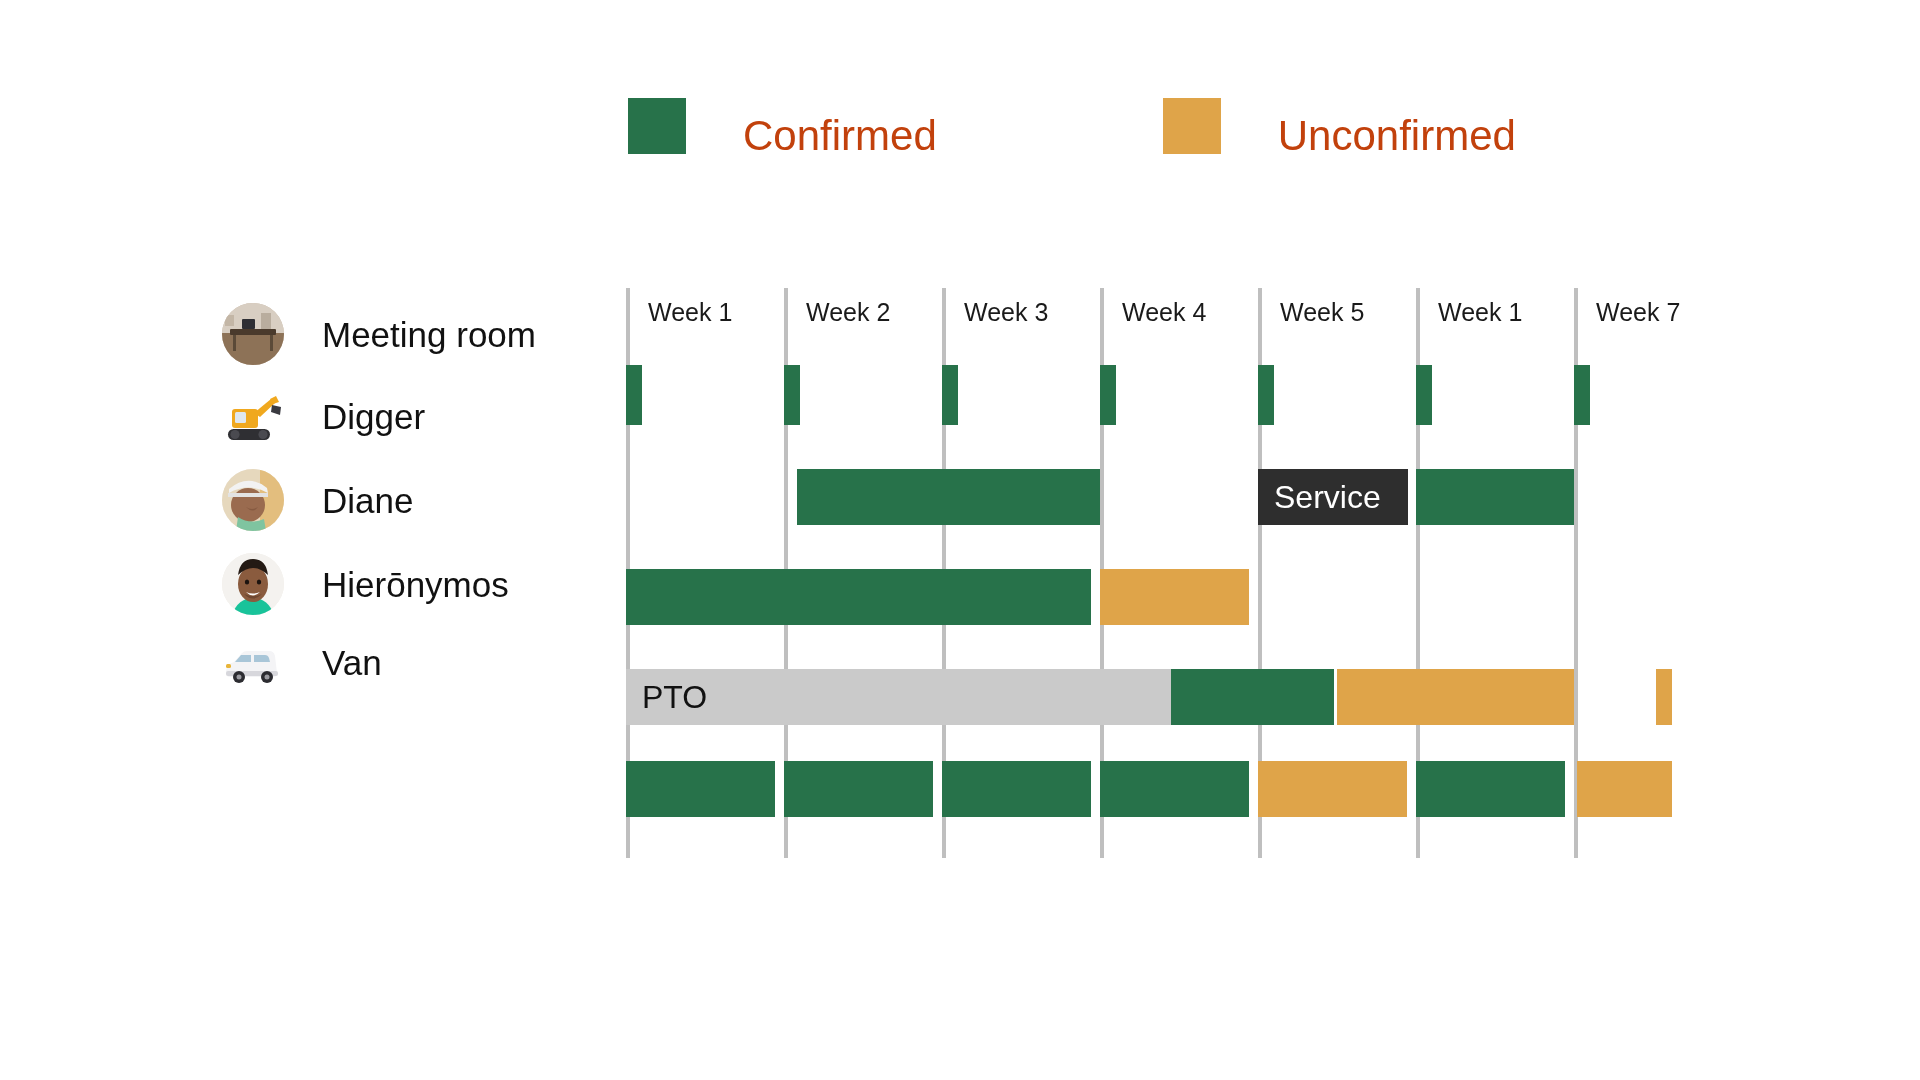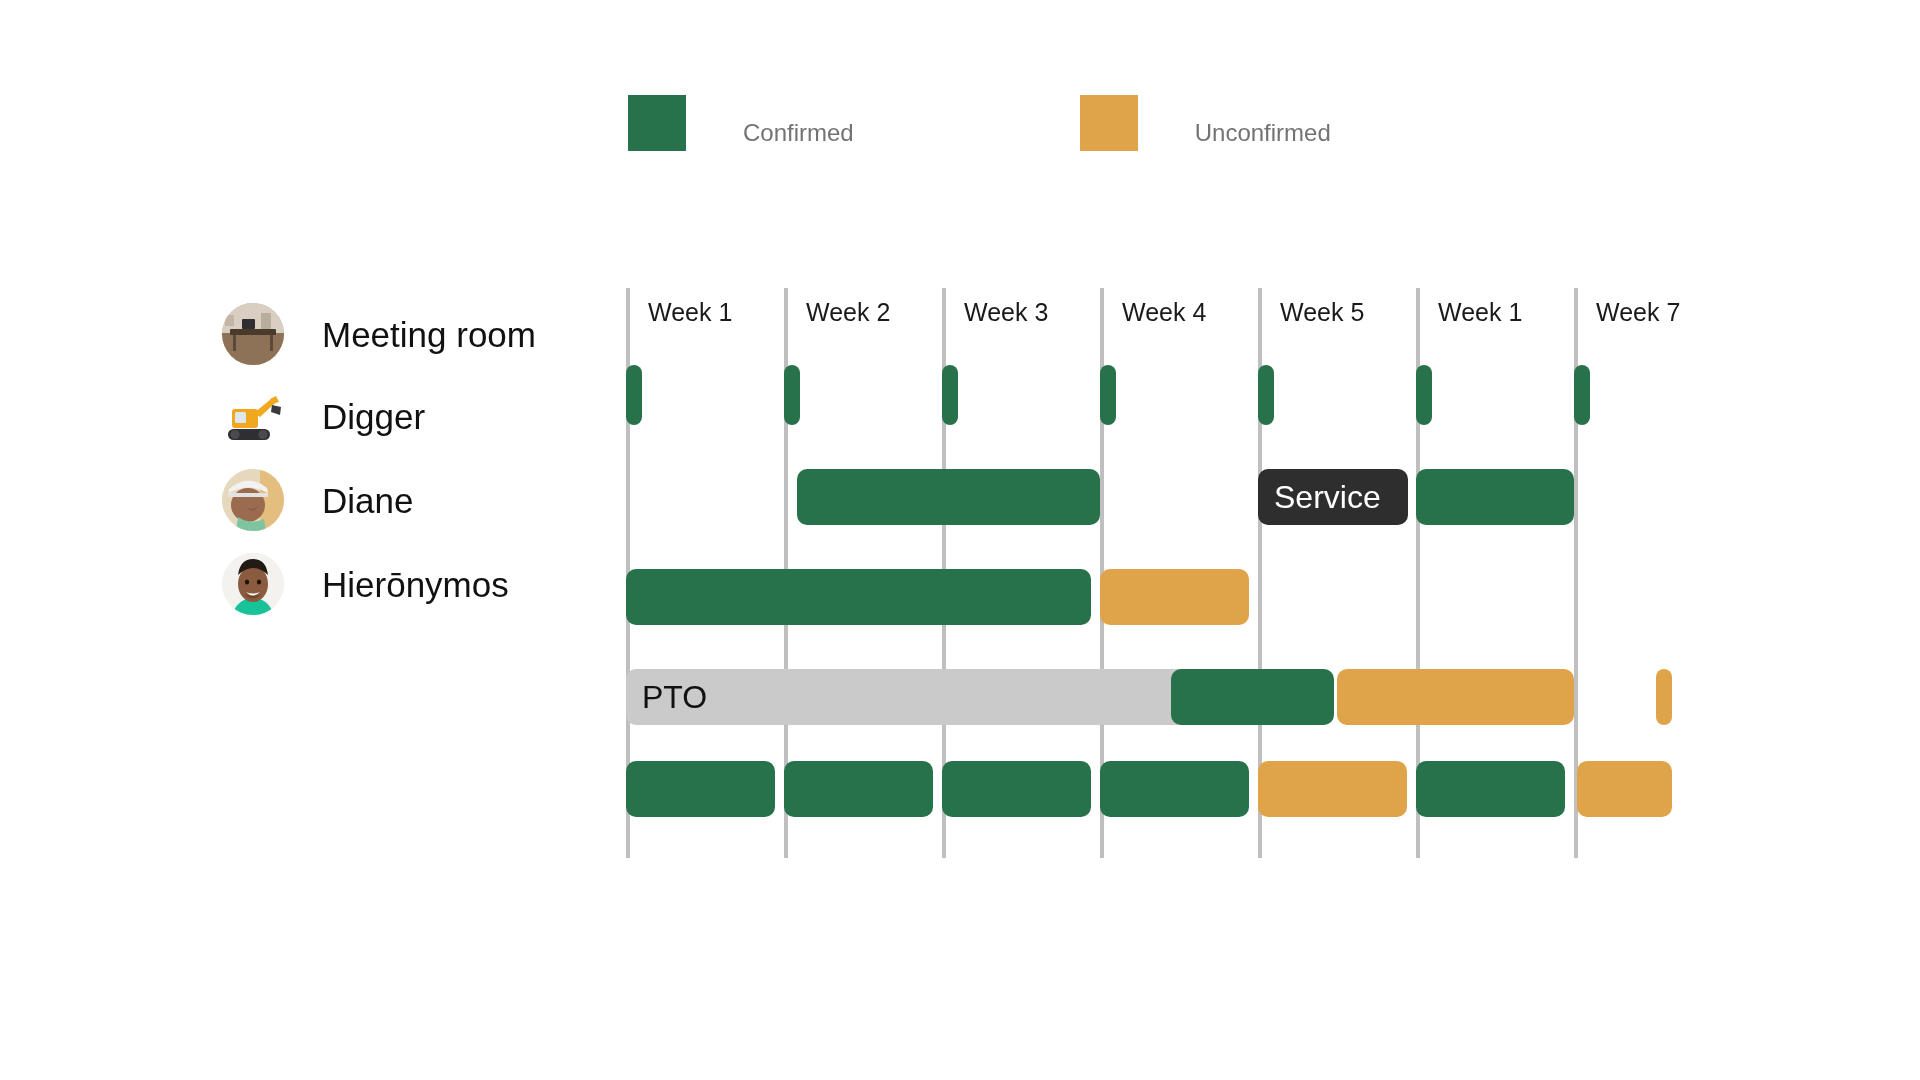--- a/index.html
+++ b/index.html
@@ -13,22 +13,22 @@
   }
   #stage{position:absolute;left:0;top:0;width:1920px;height:1080px;}
 
   
   .legend{position:absolute;left:628px;top:95px;display:flex;align-items:center;gap:0;}
   .legend-item{display:flex;align-items:center;}
   .legend-item + .legend-item{margin-left:226px;}
   .legend-swatch{width:58px;height:56px;display:block;}
   .legend-label{
     margin-left:57px;
-    font-size:24px;
-    color:#737373;
+    font-size:42px;
+    color:#c2410c;
     line-height:1;
     white-space:nowrap;
     margin-top:20px;
   }
 
   
   .chart{position:absolute;left:626px;top:288px;width:942px;height:570px;text-align:center;}
 
   .week-headers{position:absolute;left:0;top:0;width:100%;height:48px;}
   .week-head{
@@ -51,21 +51,21 @@
     background:#f2efe9;
   }
   .avatar svg{display:block;width:62px;height:62px;}
   .avatar.plain{background:transparent;border-radius:0;}
   .row-name{
     margin-left:38px;font-size:35px;color:#111;white-space:nowrap;line-height:1;
   }
 
   
   .bars{position:absolute;left:0;top:0;width:100%;height:100%;}
-  .bar{position:absolute;border-radius:10px;}
+  .bar{position:absolute;border-radius:0;}
   .bar-label{
     position:absolute;left:16px;top:50%;transform:translateY(-50%);
     font-size:32px;white-space:nowrap;line-height:1;
   }
   .bar.green{background:#27724a;}
   .bar.orange{background:#dfa449;}
   .bar.gray{background:#cacaca;}
   .bar.dark{background:#2e2e2e;}
   .bar.dark .bar-label{color:#ffffff;}
   .bar.gray .bar-label{color:#111111;}
@@ -140,20 +140,36 @@
         <rect width="62" height="62" fill="#e6d8bd"></rect>
         <path d="M38 0 h24 v62 h-24 z" fill="#e0a94a" opacity=".55"></path>
         <circle cx="26" cy="36" r="17" fill="#9a6b4f"></circle>
         <path d="M7 20 q19 -16 38 -1 l1 5 q-20 -11 -39 0 z" fill="#f2f2f2"></path>
         <path d="M6 24 h40 v4 h-40 z" fill="#e3e3e3"></path>
         <path d="M16 48 q12 8 26 2 l2 12 h-30 z" fill="#7fc4a0"></path>
         <path d="M24 38 q6 4 12 0 q-5 7 -12 0 z" fill="#7a4f38" opacity=".6"></path>
       </svg>
         </span>
         <span class="row-name">Diane</span>
+      </div>
+      <div class="row-label" style="top: 630px;">
+        <span class="avatar plain">
+          <svg viewBox="0 0 62 62" xmlns="http://www.w3.org/2000/svg">
+        <path d="M4 42 q0 -9 8 -11 l8 -9 q2 -2 5 -2 h22 q5 0 6 5 l2 17 q0 4 -4 4 h-43 q-4 0 -4 -4 z" fill="#f4f4f6"></path>
+        <path d="M13 31 l6 -7 h10 v7 z" fill="#a9c6d8"></path>
+        <path d="M32 24 h11 q3 0 4 3 l1 4 h-16 z" fill="#a9c6d8"></path>
+        <rect x="4" y="40" width="52" height="5" rx="2" fill="#d7d7dc"></rect>
+        <circle cx="17" cy="46" r="6" fill="#2c2c31"></circle>
+        <circle cx="17" cy="46" r="2.5" fill="#9b9ba1"></circle>
+        <circle cx="45" cy="46" r="6" fill="#2c2c31"></circle>
+        <circle cx="45" cy="46" r="2.5" fill="#9b9ba1"></circle>
+        <rect x="4" y="33" width="5" height="4" rx="1.5" fill="#e8b53a"></rect>
+      </svg>
+        </span>
+        <span class="row-name">Van</span>
       </div>
     </div>
 
   <div class="chart">
     <div class="gridlines" id="gridlines">
         <div class="gridline" style="left: 0px; height: 570px;"></div>
         <div class="gridline" style="left: 158px; height: 570px;"></div>
         <div class="gridline" style="left: 316px; height: 570px;"></div>
         <div class="gridline" style="left: 474px; height: 570px;"></div>
         <div class="gridline" style="left: 632px; height: 570px;"></div>

